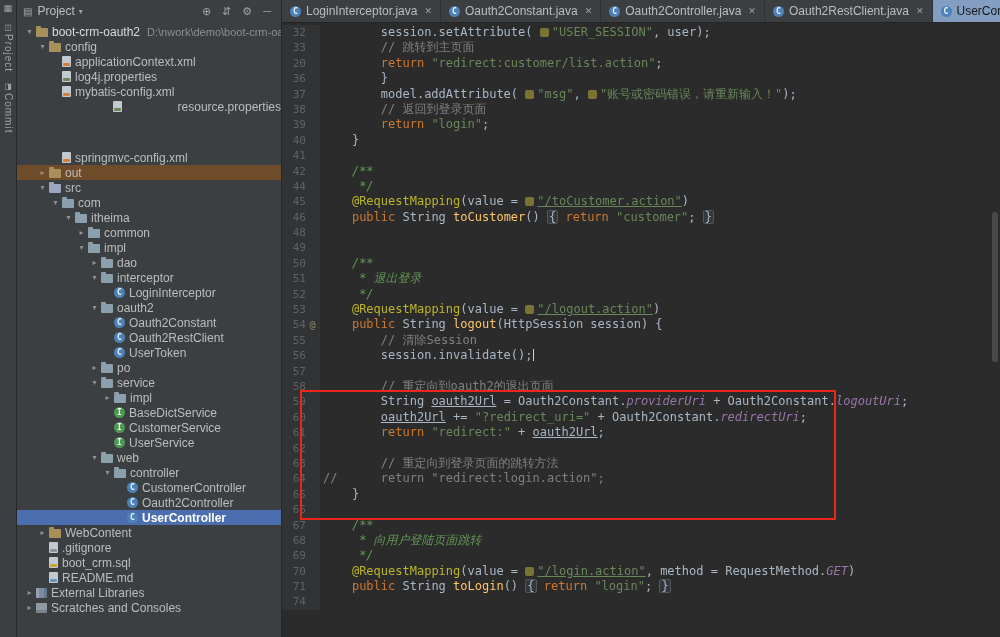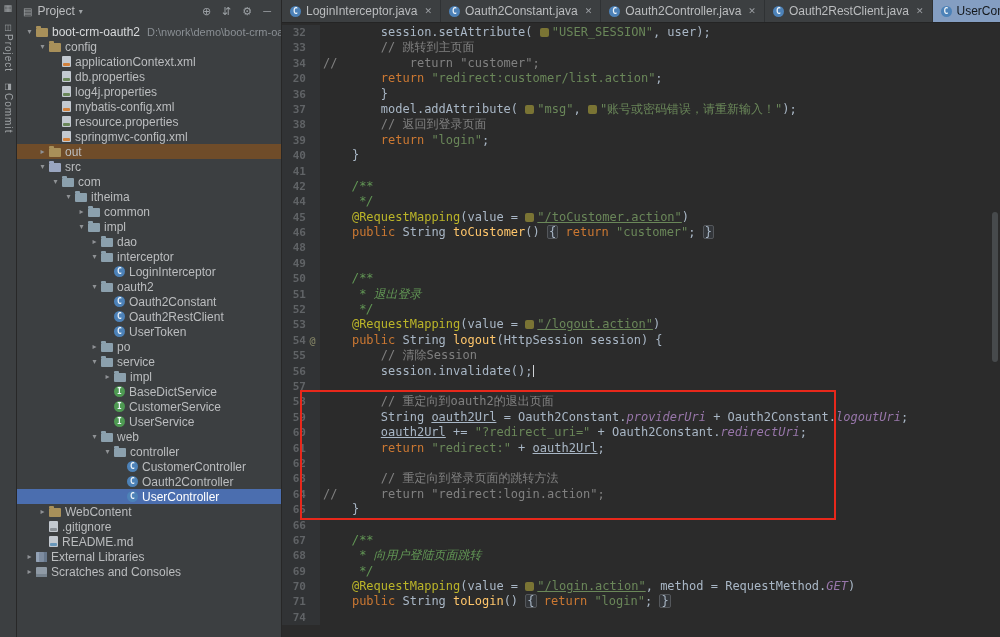--- a/index.html
+++ b/index.html
@@ -27,21 +27,21 @@
   .pp-header{height:22px;display:flex;align-items:center;padding:0 6px;box-sizing:border-box;}
   .pp-grid{color:#9fa3a6;font-size:10px;margin-right:5px;}
   .pp-title{color:#bcbec0;font-size:12px;display:flex;align-items:center;gap:4px;cursor:default;}
   .pp-caret{font-size:8px;color:#9fa3a6;}
   .pp-icons{margin-left:auto;display:flex;align-items:center;gap:11px;padding-right:4px;}
   .hicon{color:#9da2a6;font-size:11px;line-height:12px;cursor:default;}
   .tree{position:absolute;top:24px;left:0;right:0;bottom:0;overflow:hidden;}
   .tree-row{height:15px;display:flex;align-items:center;font-size:12px;color:#bbbdbf;white-space:nowrap;cursor:default;}
   .tree-row.bold .tlabel{font-weight:normal;color:#d8dadc;}
   .tree-row.selected{background:var(--selection-blue,#4b6eaf);}
-  .tree-row.selected .tlabel{color:#ffffff;}
+  .tree-row.selected .tlabel{color:#ffffff;font-weight:bold;}
   .tree-row.excluded{background:var(--excluded-orange,#6f4c29);}
   .chev{width:13px;flex:none;font-size:8px;color:#8f9295;text-align:center;}
   .tlabel{margin-left:4px;}
   .textra{margin-left:7px;color:#8a8f94;font-size:11px;}
   .ticon{flex:none;position:relative;}
   .ticon.folder,.ticon.project,.ticon.src-folder,.ticon.webfolder{
     width:12px;height:9px;background:#a8905a;border-radius:1px;margin-top:2px;}
   .ticon.folder::before,.ticon.project::before,.ticon.src-folder::before,.ticon.webfolder::before,
   .ticon.package::before{
     content:"";position:absolute;top:-2px;left:0;width:5px;height:2px;background:inherit;border-radius:1px 1px 0 0;}
@@ -72,21 +72,21 @@
     border-right:1px solid #2f3234;cursor:default;white-space:nowrap;}
   .tab.active{background:var(--tab-active-bg,#849ec2);color:#14181c;}
   .tab .cicon{width:11px;height:11px;border-radius:50%;background:#4d82b8;color:#eef4f9;
     font:bold 8px/11px "DejaVu Sans Mono",monospace;text-align:center;flex:none;}
   .tab .close{font-size:9px;color:#9a9ea2;margin-left:2px;}
   .editor-body{
     position:absolute;top:22px;left:0;right:0;bottom:0;overflow:hidden;
     font:12px/15.4px "DejaVu Sans Mono",monospace;padding-top:3px;}
   .code-line{display:flex;height:15.4px;}
   .gutter{flex:none;width:38px;background:var(--gutter-bg,#313335);display:flex;}
-  .lnum{width:24px;text-align:right;color:var(--line-number,#606366);font-size:11px;line-height:15.4px;font-weight:bold;}
+  .lnum{width:24px;text-align:right;color:var(--line-number,#606366);font-size:11px;line-height:15.4px;}
   .gmark{width:13px;text-align:center;color:#8c8c6a;font-size:10px;line-height:15.4px;}
   .code{flex:1;white-space:pre;color:var(--code-text,#a9b7c6);padding-left:3px;}
   .y-pl{color:var(--code-text,#a9b7c6);}
   .y-kw{color:var(--keyword,#cc7832);}
   .y-st{color:var(--string,#6a8759);}
   .y-stu{color:var(--string,#6a8759);text-decoration:underline;}
   .y-cm{color:var(--comment,#808080);}
   .y-dc{color:var(--doc-comment,#629755);font-style:italic;}
   .y-an{color:var(--annotation,#bbb529);}
   .y-fl{color:var(--static-field,#9876aa);font-style:italic;}
@@ -144,38 +144,33 @@
         <span class="tlabel">config</span>
       </div>
       <div class="tree-row" style="padding-left: 32px;">
         <span class="chev"></span>
         <span class="ticon xml"></span>
         <span class="tlabel">applicationContext.xml</span>
       </div>
       <div class="tree-row" style="padding-left: 32px;">
         <span class="chev"></span>
         <span class="ticon props"></span>
-        <span class="tlabel">db.properties</span>
-      </div>
-      <div class="tree-row" style="padding-left: 32px;">
-        <span class="chev"></span>
-        <span class="ticon props"></span>
         <span class="tlabel">log4j.properties</span>
       </div>
       <div class="tree-row" style="padding-left: 32px;">
         <span class="chev"></span>
         <span class="ticon xml"></span>
         <span class="tlabel">mybatis-config.xml</span>
       </div>
-      <div class="tree-row" style="padding-left: 32px;">
+      <div class="tree-row" style="padding-left: 32px; justify-content: space-between;">
         <span class="chev"></span>
         <span class="ticon props"></span>
         <span class="tlabel">resource.properties</span>
       </div>
-      <div class="tree-row" style="padding-left: 32px;">
+      <div class="tree-row" style="padding-left: 32px; margin-top: 36px;">
         <span class="chev"></span>
         <span class="ticon xml"></span>
         <span class="tlabel">springmvc-config.xml</span>
       </div>
       <div class="tree-row excluded" style="padding-left: 19px;">
         <span class="chev">▸</span>
         <span class="ticon folder"></span>
         <span class="tlabel">out</span>
       </div>
       <div class="tree-row" style="padding-left: 19px;">
@@ -295,20 +290,25 @@
       </div>
       <div class="tree-row" style="padding-left: 19px;">
         <span class="chev">▸</span>
         <span class="ticon webfolder"></span>
         <span class="tlabel">WebContent</span>
       </div>
       <div class="tree-row" style="padding-left: 19px;">
         <span class="chev"></span>
         <span class="ticon text"></span>
         <span class="tlabel">.gitignore</span>
+      </div>
+      <div class="tree-row" style="padding-left: 19px;">
+        <span class="chev"></span>
+        <span class="ticon sql"></span>
+        <span class="tlabel">boot_crm.sql</span>
       </div>
       <div class="tree-row" style="padding-left: 19px;">
         <span class="chev"></span>
         <span class="ticon md"></span>
         <span class="tlabel">README.md</span>
       </div>
       <div class="tree-row" style="padding-left: 6px;">
         <span class="chev">▸</span>
         <span class="ticon lib"></span>
         <span class="tlabel">External Libraries</span>
@@ -360,27 +360,20 @@
       </div>
       <div class="code-line">
         <span class="gutter">
           <span class="lnum">33</span>
           <span class="gmark"></span>
         </span>
         <span class="code"><span class="y-pl">        </span><span class="y-cm">// 跳转到主页面</span></span>
       </div>
       <div class="code-line">
         <span class="gutter">
-          <span class="lnum">34</span>
-          <span class="gmark"></span>
-        </span>
-        <span class="code"><span class="y-cm">//          return "customer";</span></span>
-      </div>
-      <div class="code-line">
-        <span class="gutter">
           <span class="lnum">20</span>
           <span class="gmark"></span>
         </span>
         <span class="code"><span class="y-pl">        </span><span class="y-kw">return</span><span class="y-pl"> </span><span class="y-st">"redirect:customer/list.action"</span><span class="y-pl">;</span></span>
       </div>
       <div class="code-line">
         <span class="gutter">
           <span class="lnum">36</span>
           <span class="gmark"></span>
         </span>

